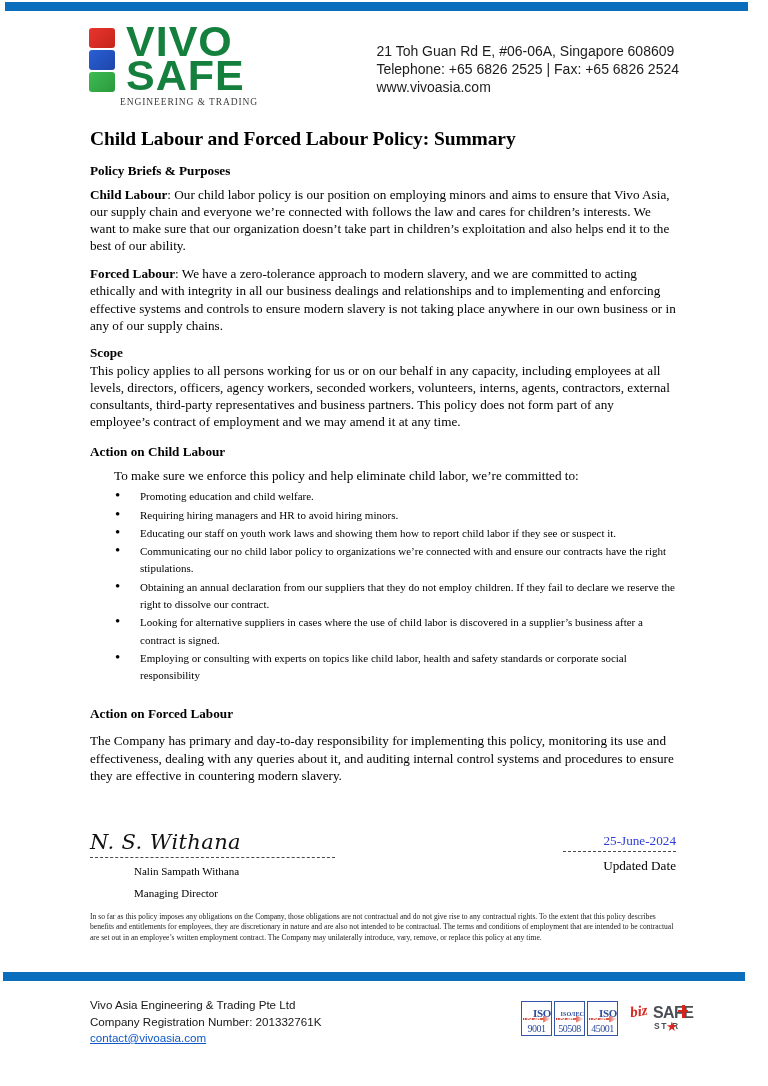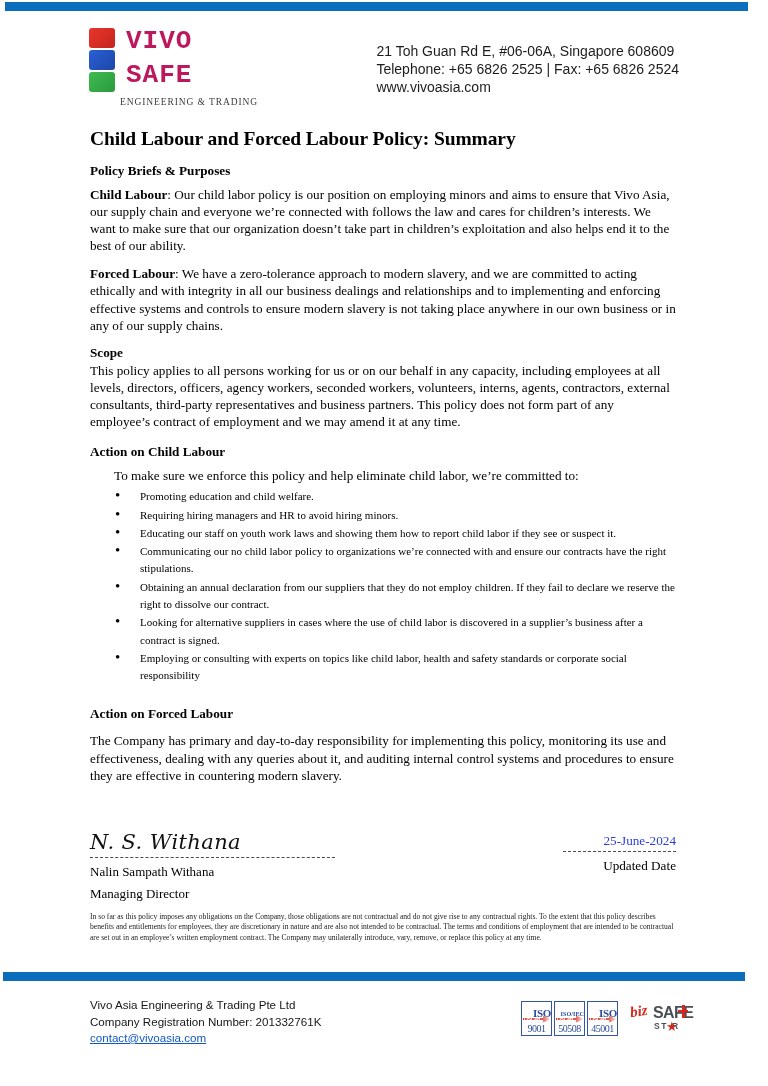--- a/index.html
+++ b/index.html
@@ -64,26 +64,26 @@
     position: relative;
   }
   .cube.red    { background: linear-gradient(135deg,#e8352c 0%, #c5251d 100%); }
   .cube.blue   { background: linear-gradient(135deg,#2a5fd6 0%, #1d46a8 100%); }
   .cube.green  { background: linear-gradient(135deg,#3fbb52 0%, #2a9a3c 100%); }
 
   .logo-word {
     position: absolute;
     left: 42px;
     top: 0px;
-    font-family: Liberation Mono, monospace;
-    font-weight: bold;
-    font-size: 26px;
+    font-family: Liberation Sans, sans-serif;
+    font-weight: bold;
+    font-size: 43px;
     line-height: 34px;
     letter-spacing: 1px;
-    color: #be185d;
+    color: #15803d;
   }
   .logo-tag {
     position: absolute;
     left: 36px;
     top: 73px;
     font-family: Liberation Serif, serif;
     font-size: 9.5px;
     letter-spacing: 0.9px;
     color: #3c3c3c;
   }
@@ -169,23 +169,24 @@
     line-height: 26px;
     white-space: nowrap;
   }
   .dash-rule {
     border-top: 1.6px dashed #4a4a4a;
     width: 245px;
     margin-top: 2px;
   }
   .dash-rule.short { width: 113px; margin-left: auto; margin-top: 2px; }
   .sig-name {
-    font-size: 13px;
+    font-size: 11px;
     line-height: 17px;
     margin-top: 5px;
+    margin-left: 44px;
   }
   .date-val {
     color: #2f3ed8;
     font-size: 13.2px;
     line-height: 17px;
   }
   .date-label {
     font-size: 13.2px;
     line-height: 17px;
     margin-top: 5px;

